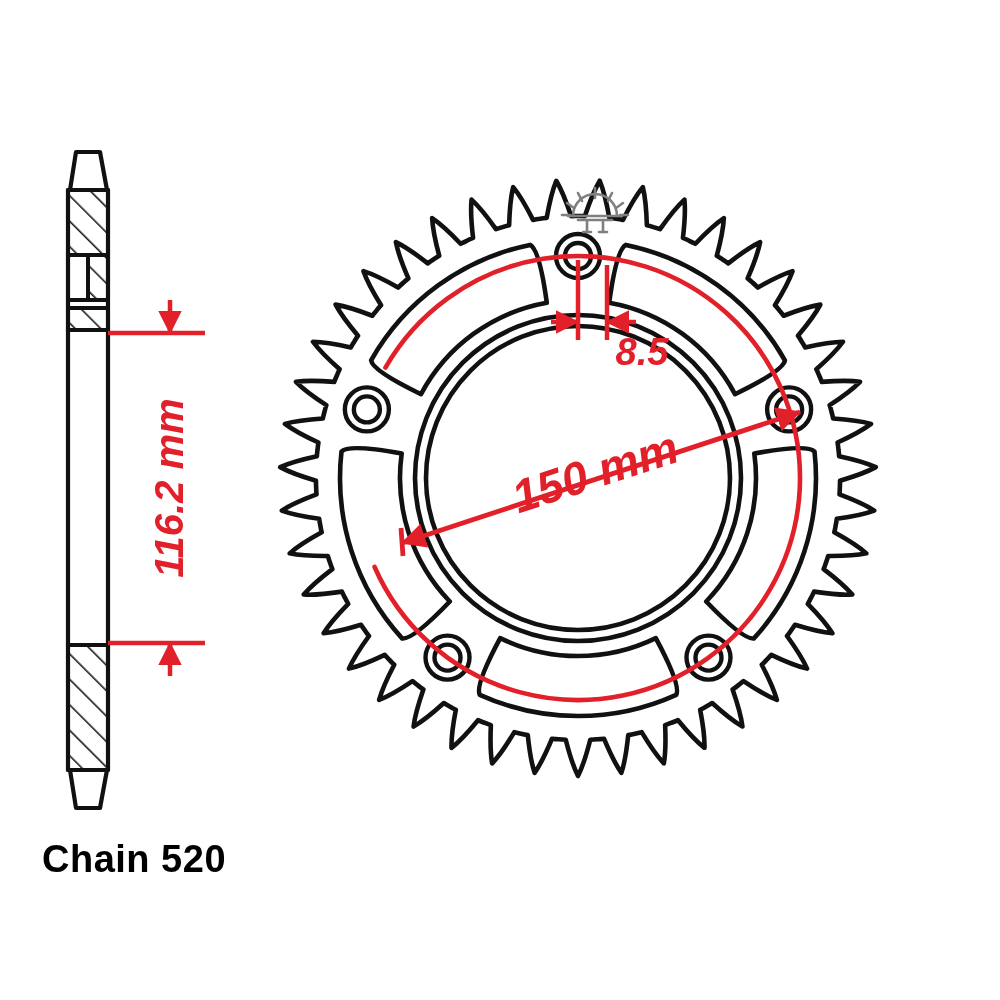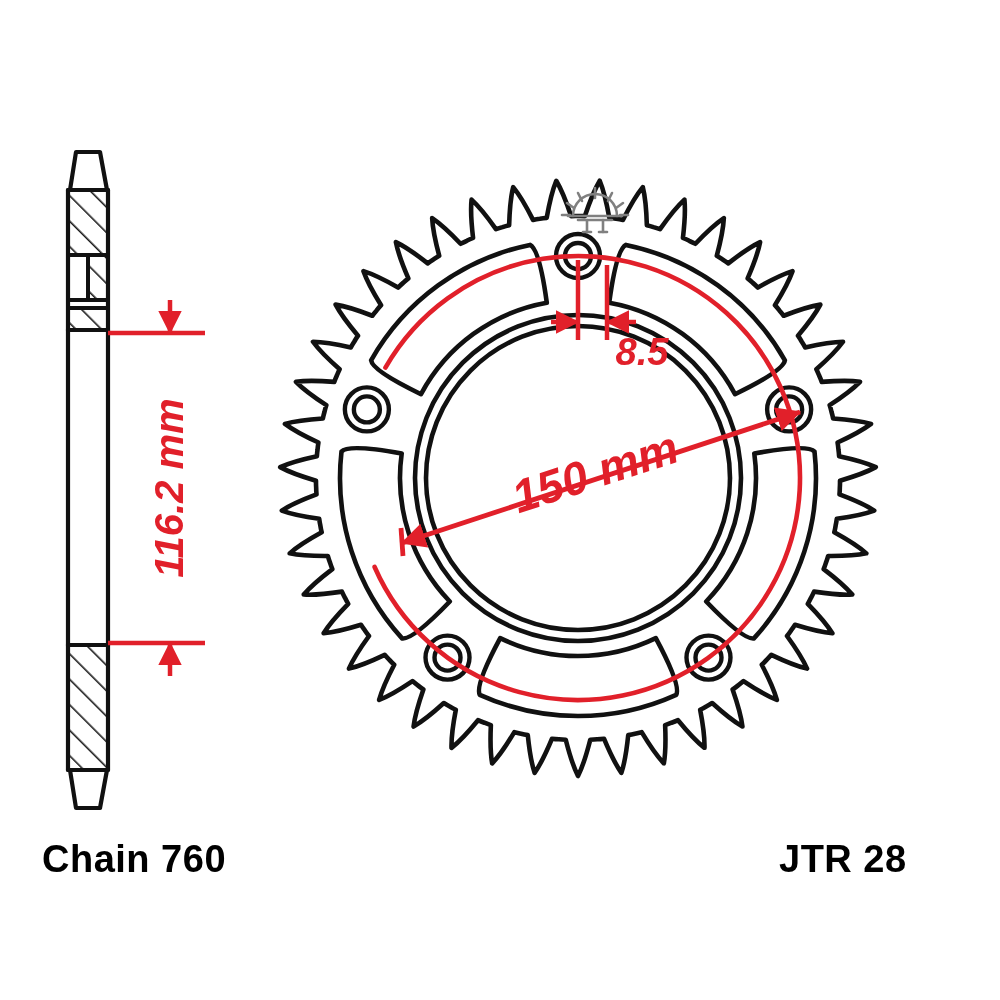--- a/index.html
+++ b/index.html
@@ -183,17 +183,16 @@
         <line x1="620" y1="215" x2="628" y2="215"></line>
         <line x1="578" y1="220" x2="612" y2="220"></line>
         <line x1="587" y1="220" x2="587" y2="232"></line>
         <line x1="603" y1="220" x2="603" y2="232"></line>
         <line x1="583" y1="232" x2="591" y2="232"></line>
         <line x1="599" y1="232" x2="607" y2="232"></line>
       </g>
     </g>
   </svg>
 
-  <div class="label-text" id="chain-label">Chain 760</div>
+  <div class="label-text" id="chain-label">Chain 520</div>
 
-  <div class="label-text" id="part-label">JTR 28</div>
 
 </div>
 
 </body></html>

